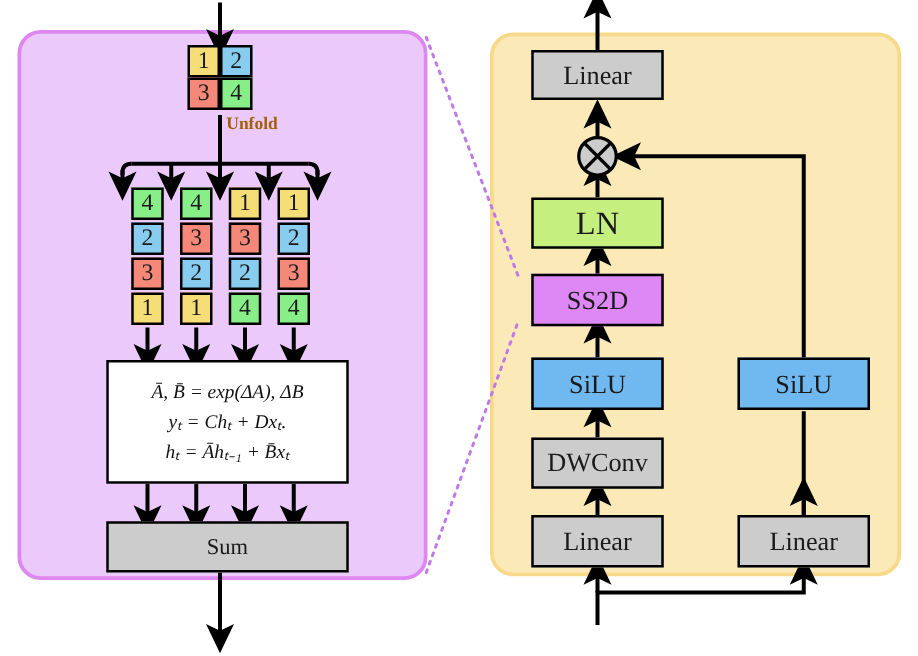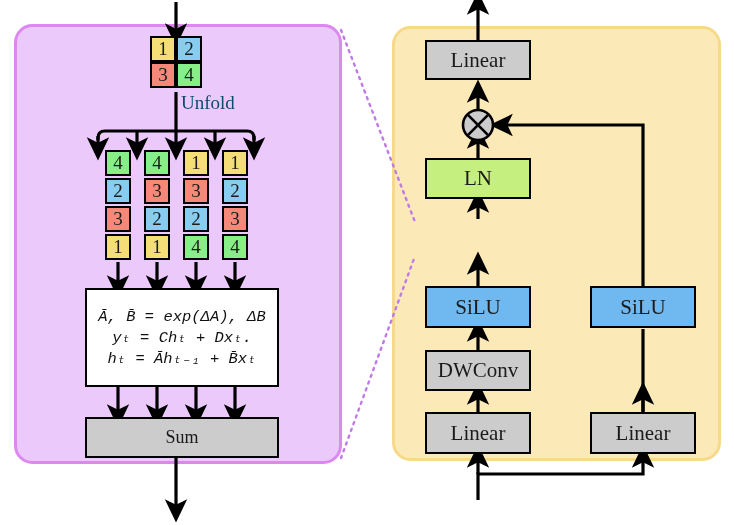--- a/index.html
+++ b/index.html
@@ -9,24 +9,24 @@
   svg{position:absolute;left:0;top:0;}
   .blk{position:absolute;box-sizing:border-box;border:2.5px solid #000;
        display:flex;align-items:center;justify-content:center;
        font-family:"Liberation Serif",serif;color:#1a1a1a;}
   .cell{position:absolute;box-sizing:border-box;border:2.5px solid #000;
         display:flex;align-items:center;justify-content:center;
         font-family:"Liberation Serif",serif;font-size:19px;color:#1a1a1a;}
   .eqbox{position:absolute;box-sizing:border-box;border:2.5px solid #000;
          background:#ffffff;display:flex;flex-direction:column;
          align-items:center;justify-content:center;gap:2px;}
-  .eqline{font-family:Liberation Mono, monospace;font-size:15.5px;color:#111;
+  .eqline{font-family:Liberation Serif, serif;font-size:15.5px;color:#111;
           white-space:nowrap;font-style:italic;}
   .lbl{position:absolute;font-family:"Liberation Serif",serif;
-       font-size:19px;color:#0c4a6e;white-space:nowrap;}
+       font-size:14px;color:#a16207;white-space:nowrap;font-weight:bold;}
 </style>
 </head>
 <body>
 
 <div id="stage">
 
   <svg width="734" height="525">
     <defs>
       <marker id="ah" markerWidth="9" markerHeight="9" refX="4.3" refY="4.1" orient="auto" markerUnits="strokeWidth">
         <path d="M0.3,0.6 L7.6,4.1 L0.3,7.6 L2.0,4.1 Z" fill="#000"></path>
@@ -133,22 +133,23 @@
   <div class="eqbox" style="left:85px;top:288px;width:194px;height:99px;">
     <div class="eqline">Ā, B̄ = exp(ΔA), ΔB</div>
     <div class="eqline">yₜ = Chₜ + Dxₜ.</div>
     <div class="eqline">hₜ = Āhₜ₋₁ + B̄xₜ</div>
   </div>
 
   <div class="blk" style="left:85px;top:417px;width:194px;height:41px;background:#cccccc;font-size:18px;">Sum</div>
 
   <div class="blk" style="left:425px;top:40px;width:106px;height:40px;background:#cccccc;font-size:21px;">Linear</div>
 
-  <div class="blk" style="left:425px;top:158px;width:106px;height:41px;background:#c5f07f;font-size:21px;">LN</div>
+  <div class="blk" style="left:425px;top:158px;width:106px;height:41px;background:#c5f07f;font-size:26px;">LN</div>
 
+  <div class="blk" style="left:425px;top:219px;width:106px;height:42px;background:#dd88f5;font-size:21px;">SS2D</div>
 
   <div class="blk" style="left:425px;top:286px;width:106px;height:42px;background:#70b8f0;font-size:21px;">SiLU</div>
 
   <div class="blk" style="left:425px;top:350px;width:106px;height:41px;background:#cccccc;font-size:21px;">DWConv</div>
 
   <div class="blk" style="left:425px;top:412px;width:106px;height:42px;background:#cccccc;font-size:21px;">Linear</div>
 
   <div class="blk" style="left:590px;top:286px;width:106px;height:42px;background:#70b8f0;font-size:21px;">SiLU</div>
 
   <div class="blk" style="left:590px;top:412px;width:106px;height:42px;background:#cccccc;font-size:21px;">Linear</div>

